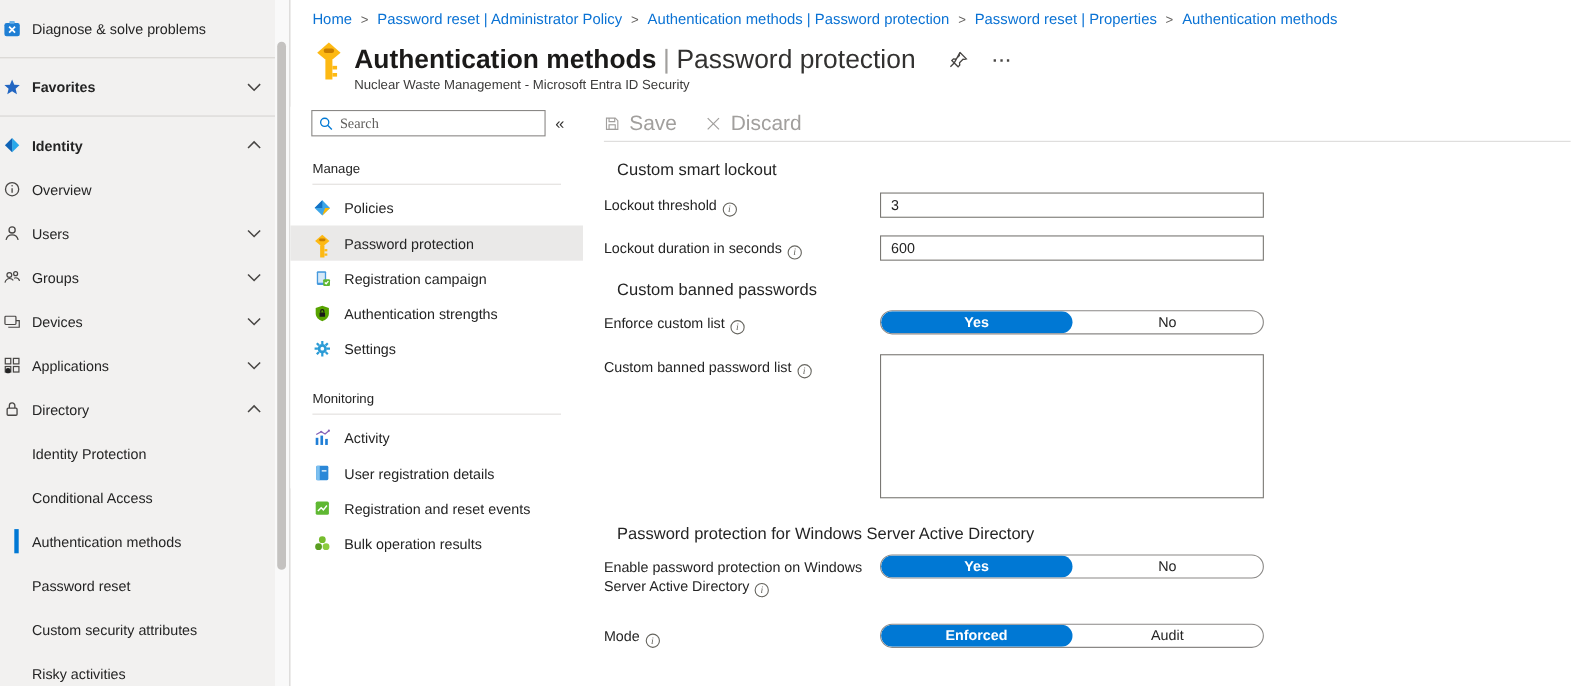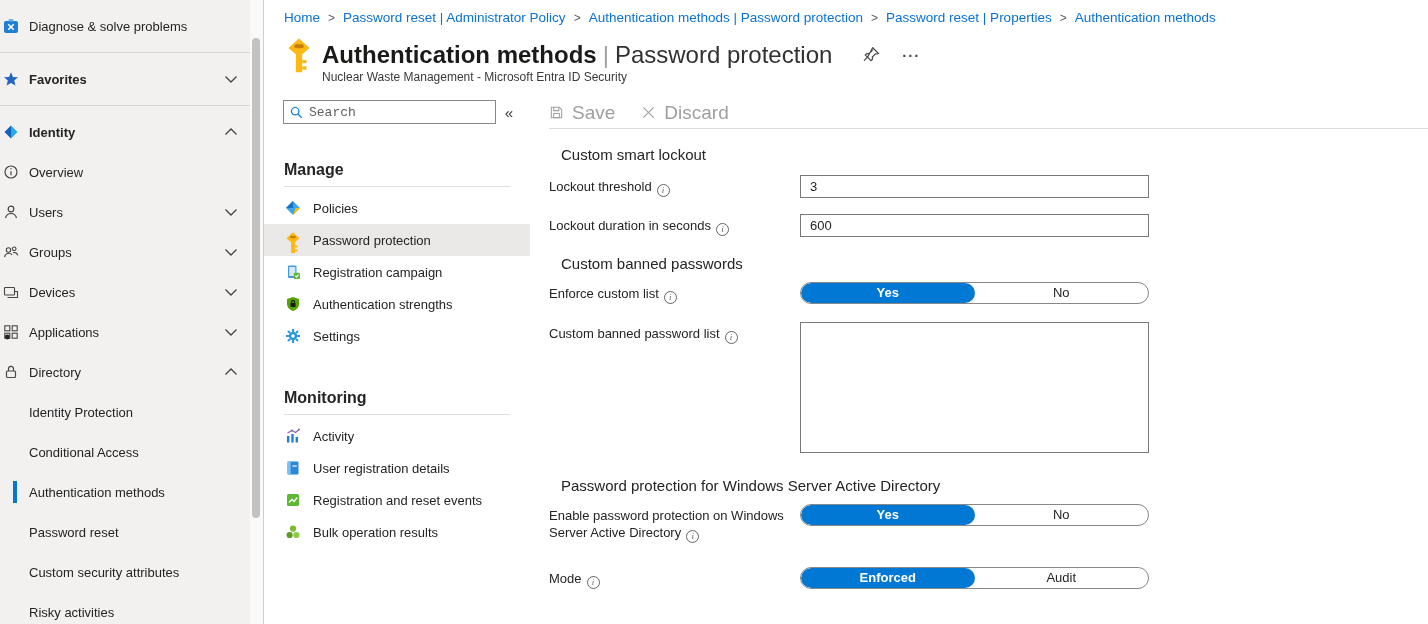--- a/index.html
+++ b/index.html
@@ -34,24 +34,24 @@
   h1 .t2 { color:#323130; }
   .pin-btn { margin-left:30px; width:18px; height:18px; cursor:pointer; }
   .more-btn { margin-left:22px; color:#484644; font-size:15px; font-weight:700; letter-spacing:1px; cursor:pointer; }
   .subtitle { position:absolute; left:322px; top:70px; font-size:12px; color:#3b3a39; }
 
   
   .menu-panel { position:absolute; left:264px; top:97px; width:266px; bottom:0; background:#fff; }
   .search-row { display:flex; align-items:center; margin:3px 8px 0 19px; }
   .search-box { flex:1; display:flex; align-items:center; height:24px; border:1px solid #8a8886; background:#fff; padding:0 6px; }
   .search-box svg { width:13px; height:13px; margin-right:6px; }
-  .search-box input { border:none; outline:none; flex:1; font-size:13px; font-family:Liberation Mono, monospace; color:#242424; }
+  .search-box input { border:none; outline:none; flex:1; font-size:13px; font-family:Liberation Serif, serif; color:#242424; }
   .search-box input::placeholder { color:#605e5c; }
   .collapse-btn { width:26px; text-align:center; font-size:15px; color:#323130; cursor:pointer; }
-  .mp-heading { font-size:16px; font-weight:700; margin:37px 0 7px 20px; }
+  .mp-heading { font-size:12px; font-weight:400; margin:22px 0 7px 20px; }
   .mp-divider { height:1px; background:#e1dfdd; margin:0 20px 5px 20px; }
   .mp-item { display:flex; align-items:center; height:32px; padding-left:21px; font-size:13px; cursor:pointer; }
   .mp-item.selected { background:#eae9e8; }
   .mp-item .ic { width:16px; height:16px; margin-right:12px; flex:0 0 16px; }
 
   
   .content { position:absolute; left:549px; top:97px; right:0; bottom:0; background:#fff; }
   .toolbar { height:31px; display:flex; align-items:center; gap:26px; }
   .tb-btn { display:flex; align-items:center; gap:8px; font-size:19px; color:#a19f9d; cursor:pointer; }
   .tb-btn svg { width:15px; height:15px; }

